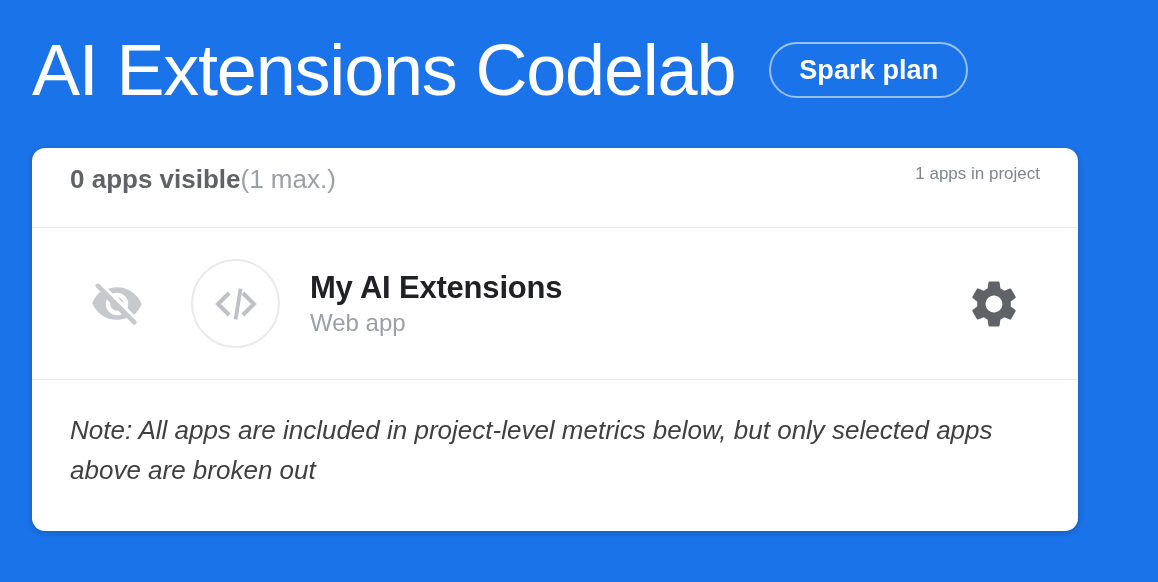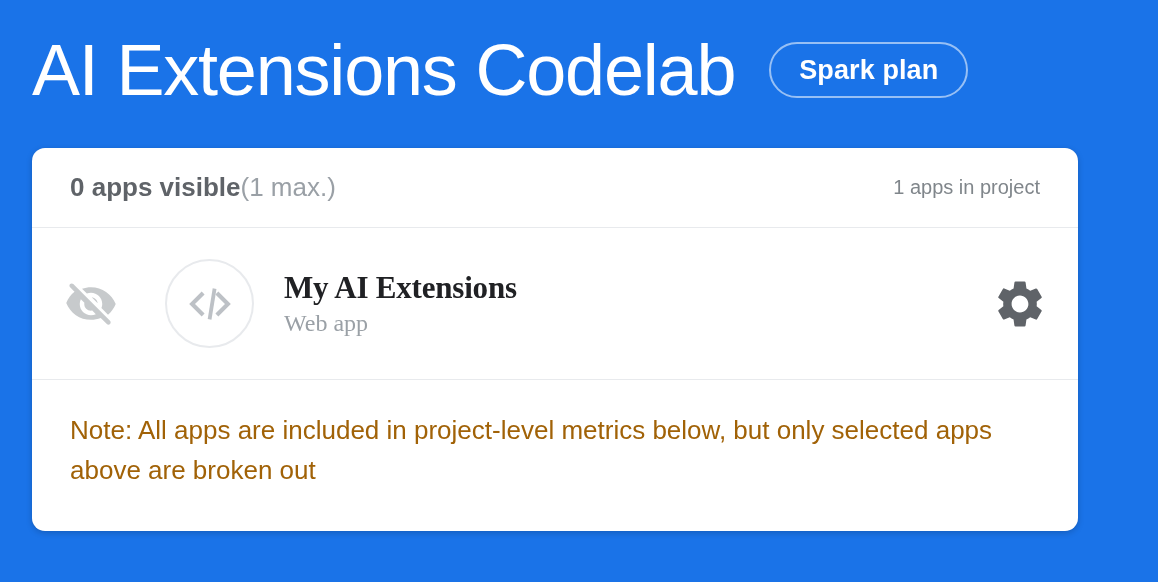--- a/index.html
+++ b/index.html
@@ -69,59 +69,58 @@
     width: 1046px;
     background: #ffffff;
     border-radius: 13px;
     box-shadow: 0 2px 6px rgba(0,0,0,0.18), 0 0 1px rgba(0,0,0,0.10);
     overflow: hidden;
   }
 
   .card-header {
     height: 79px;
     display: flex;
-    align-items: center;
+    align-items: flex-start;
     justify-content: space-between;
     padding: 16px 38px;
     box-sizing: border-box;
   }
   .visible-count {
     font-size: 26px;
     color: #5f6368;
     white-space: nowrap;
   }
   .visible-count .strong {
     font-weight: 700;
     color: #5f6368;
   }
   .visible-count .muted {
     font-weight: 400;
     color: #9aa0a6;
   }
   .project-count {
-    font-size: 20px;
+    font-size: 17px;
     color: #80868b;
     font-weight: 400;
     white-space: nowrap;
   }
 
   .divider {
     height: 1px;
     background: #e8eaed;
     width: 100%;
   }
 
   
   .app-row {
     height: 151px;
     display: flex;
     align-items: center;
-    padding: 0 26px;
-    box-sizing: border-box;
-    font-family: Liberation Serif, serif;
+    padding: 0 52px;
+    box-sizing: border-box;
   }
   .vis-toggle {
     width: 62px;
     height: 62px;
     flex: 0 0 auto;
     display: flex;
     align-items: center;
     justify-content: center;
     margin-left: 2px;
     cursor: pointer;
@@ -176,21 +175,22 @@
   }
   .app-settings svg { display: block; }
 
   
   .note-area {
     padding: 30px 38px 40px 38px;
     box-sizing: border-box;
   }
   .note-text {
     font-size: 26px;
-    color: #a16207;
+    font-style: italic;
+    color: #404040;
     line-height: 1.55;
     max-width: 985px;
   }
 </style>
 </head>
 <body>
 
 <div class="page">
 
   <div class="header">

